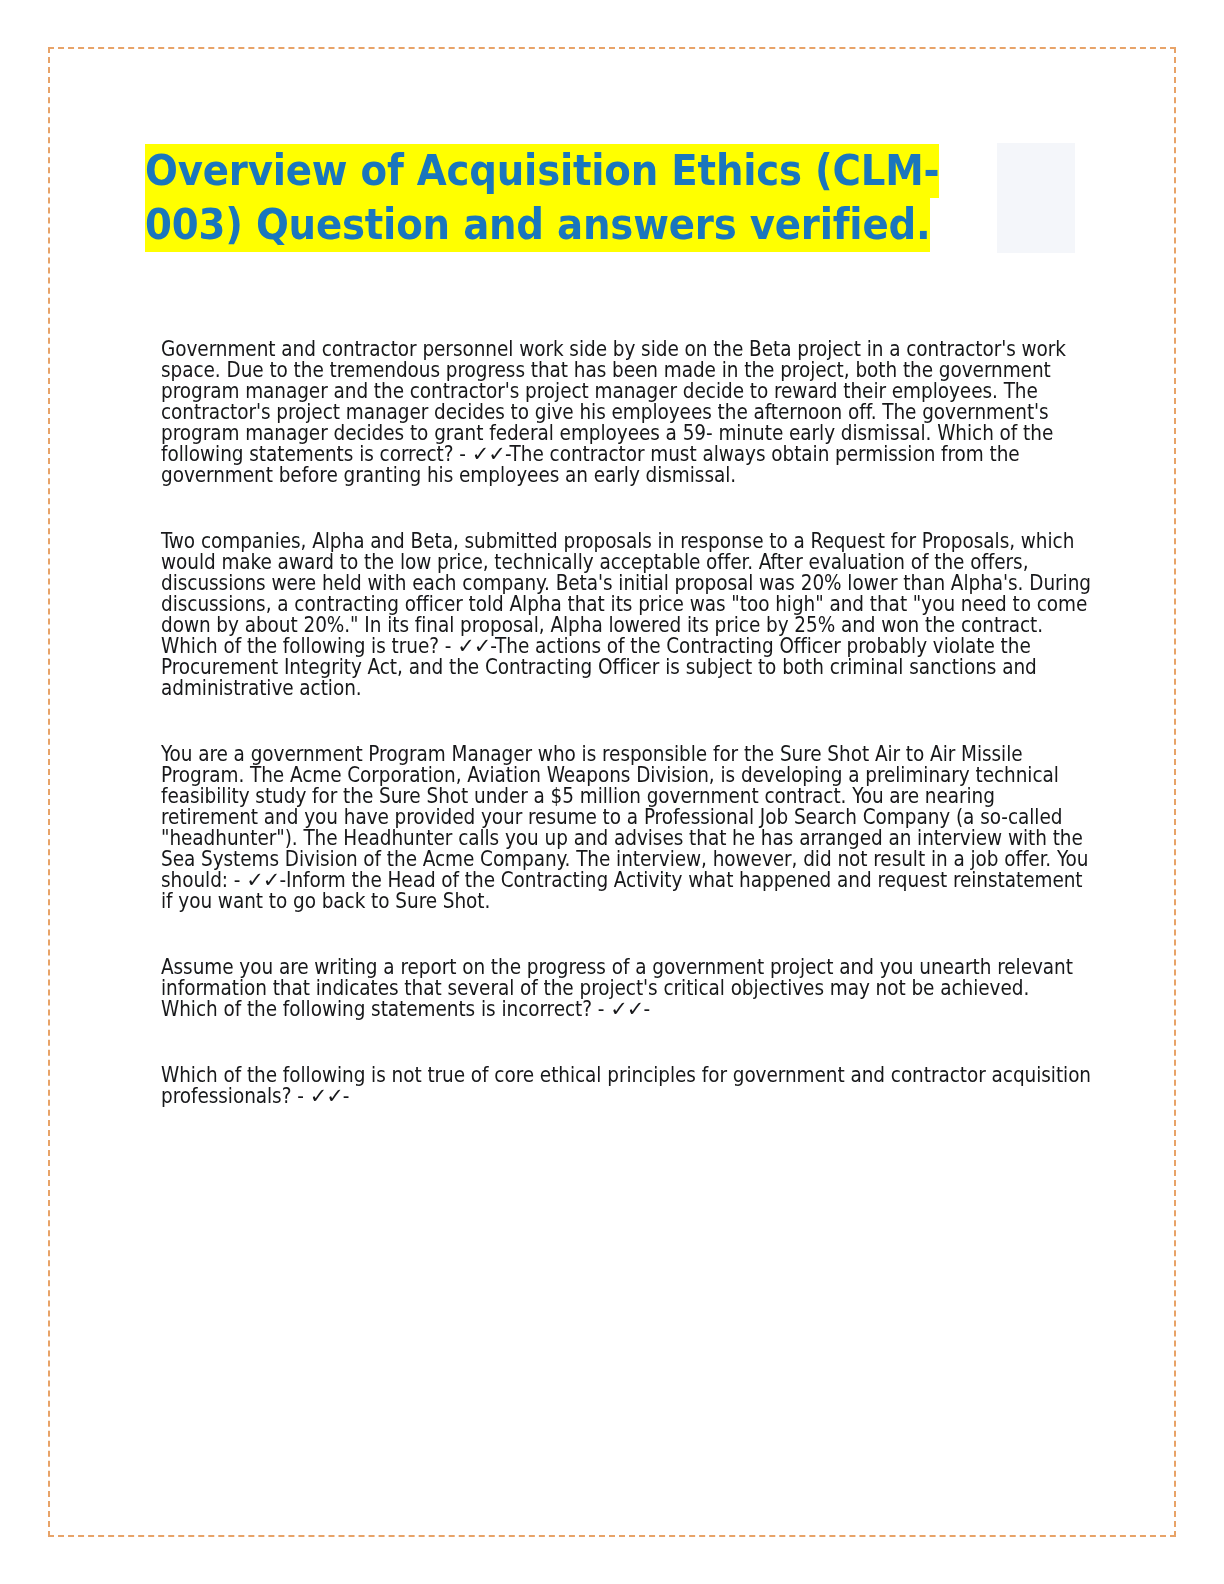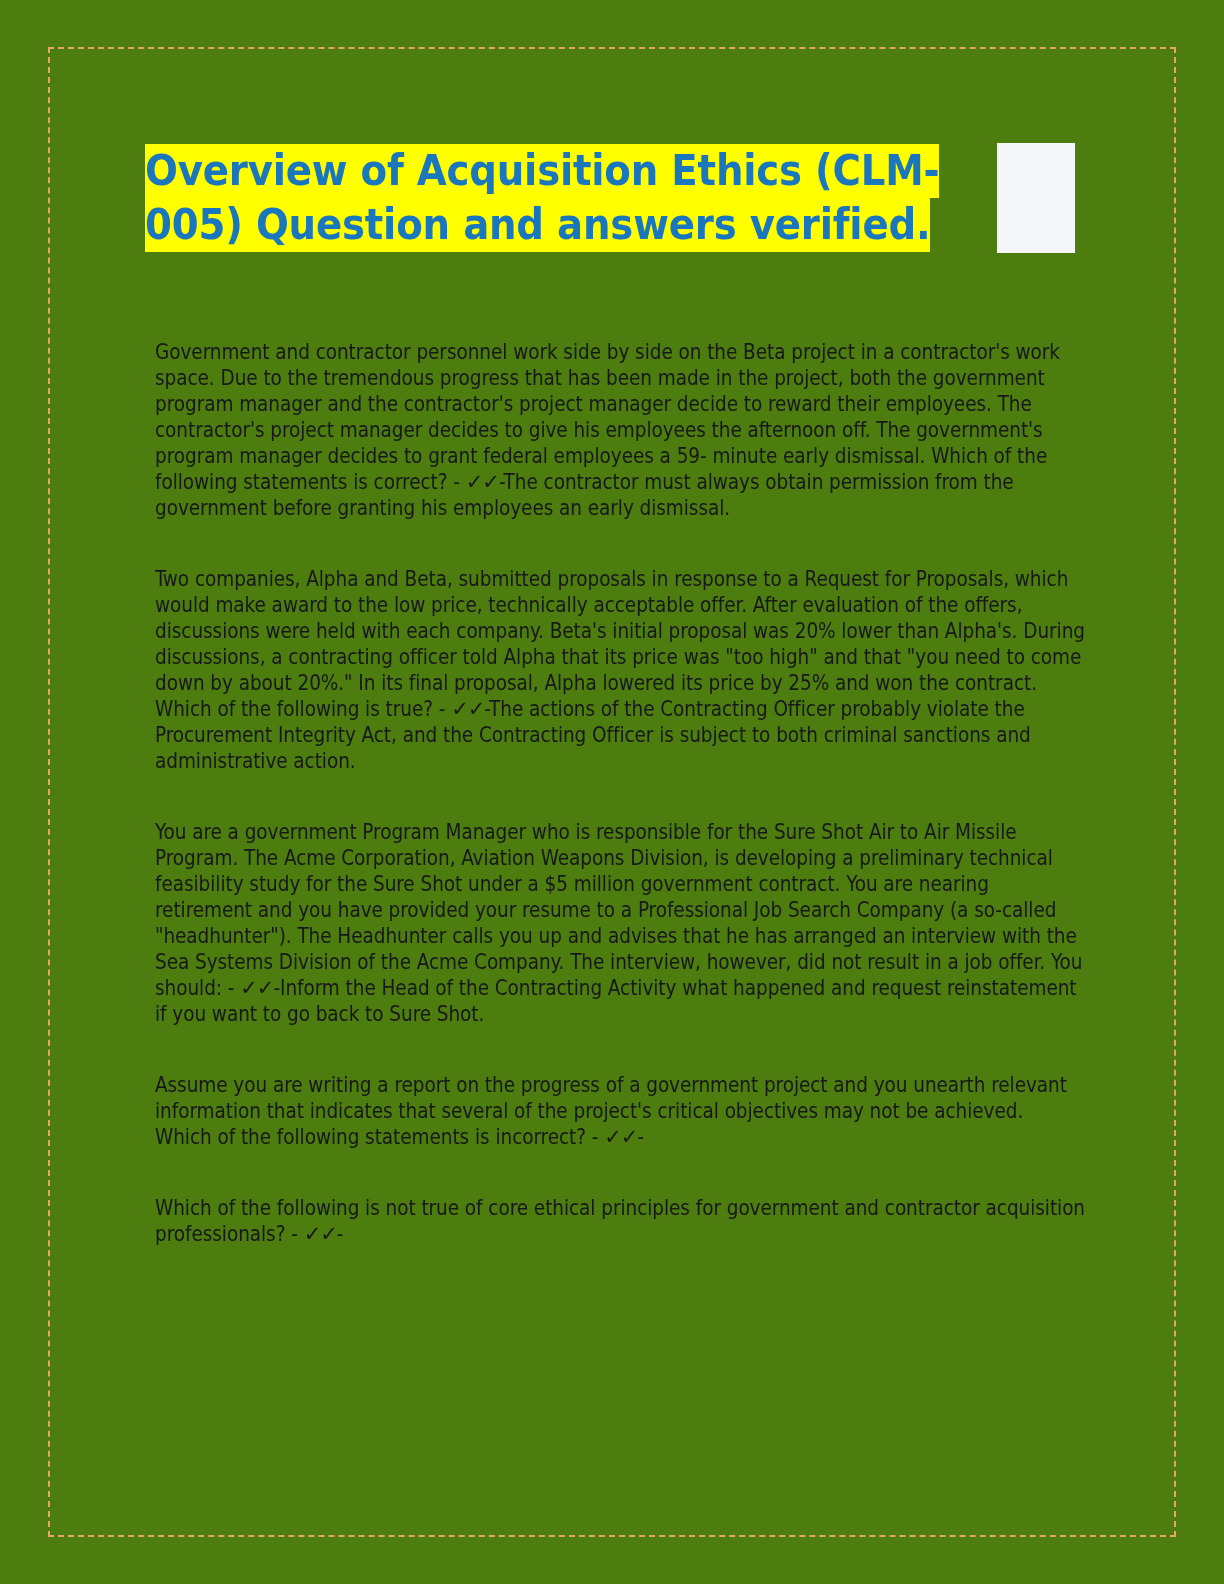--- a/index.html
+++ b/index.html
@@ -12,21 +12,21 @@
     height: 1584px;
     background: #e5efdb;
     font-family: "Liberation Sans", sans-serif;
     overflow: hidden;
   }
 
   #page {
     position: relative;
     width: 1224px;
     height: 1584px;
-    background: #4d7c0f;
+    background: #ffffff;
   }
 
   
   #page-frame {
     position: absolute;
     left: 48px;
     top: 47px;
     width: 1128px;
     height: 1490px;
     border: 2px dashed #e8a368;
@@ -76,23 +76,23 @@
     padding: 1px 0 3px 0;
   }
 
   
   .body-wrap {
     margin-top: 88px;
   }
   .para {
     font-family: "DejaVu Sans Condensed", "Liberation Sans Narrow", "Liberation Sans", sans-serif;
     font-size: 20.5px;
-    line-height: 26px;
+    line-height: 21px;
     color: #17181a;
-    margin: 0 0 45px 10px;
+    margin: 0 0 45px 16px;
     text-align: left;
     width: 930px;
     letter-spacing: -0.05px;
   }
   .para:last-child { margin-bottom: 0; }
 
   .check {
     font-family: "DejaVu Sans", sans-serif;
     font-weight: bold;
     font-size: 21px;
@@ -103,21 +103,21 @@
 <body>
 
 <div id="page">
 
   <div id="page-frame"></div>
 
   <div id="content">
 
     <div class="title-block">
       <div class="title-white-pad"></div>
-      <h1 class="doc-title"><span class="hl">Overview of Acquisition Ethics (CLM-</span><br><span class="hl">005) Question and answers verified.</span></h1>
+      <h1 class="doc-title"><span class="hl">Overview of Acquisition Ethics (CLM-</span><br><span class="hl">003) Question and answers verified.</span></h1>
     </div>
 
     <div class="body-wrap">
 
       <p class="para"><span>Government and contractor personnel work side by side on the Beta project in a contractor's work space. Due to the tremendous progress that has been made in the project, both the government program manager and the contractor's project manager decide to reward their employees. The contractor's project manager decides to give his employees the afternoon off. The government's program manager decides to grant federal employees a 59- minute early dismissal. Which of the following statements is correct? - </span><span class="check">✓✓</span><span>-The contractor must always obtain permission from the government before granting his employees an early dismissal.</span></p>
 
       <p class="para"><span>Two companies, Alpha and Beta, submitted proposals in response to a Request for Proposals, which would make award to the low price, technically acceptable offer. After evaluation of the offers, discussions were held with each company. Beta's initial proposal was 20% lower than Alpha's. During discussions, a contracting officer told Alpha that its price was "too high" and that "you need to come down by about 20%." In its final proposal, Alpha lowered its price by 25% and won the contract. Which of the following is true? - </span><span class="check">✓✓</span><span>-The actions of the Contracting Officer probably violate the Procurement Integrity Act, and the Contracting Officer is subject to both criminal sanctions and administrative action.</span></p>
 
       <p class="para"><span>You are a government Program Manager who is responsible for the Sure Shot Air to Air Missile Program. The Acme Corporation, Aviation Weapons Division, is developing a preliminary technical feasibility study for the Sure Shot under a $5 million government contract. You are nearing retirement and you have provided your resume to a Professional Job Search Company (a so-called "headhunter"). The Headhunter calls you up and advises that he has arranged an interview with the Sea Systems Division of the Acme Company. The interview, however, did not result in a job offer. You should: - </span><span class="check">✓✓</span><span>-Inform the Head of the Contracting Activity what happened and request reinstatement if you want to go back to Sure Shot.</span></p>
 

